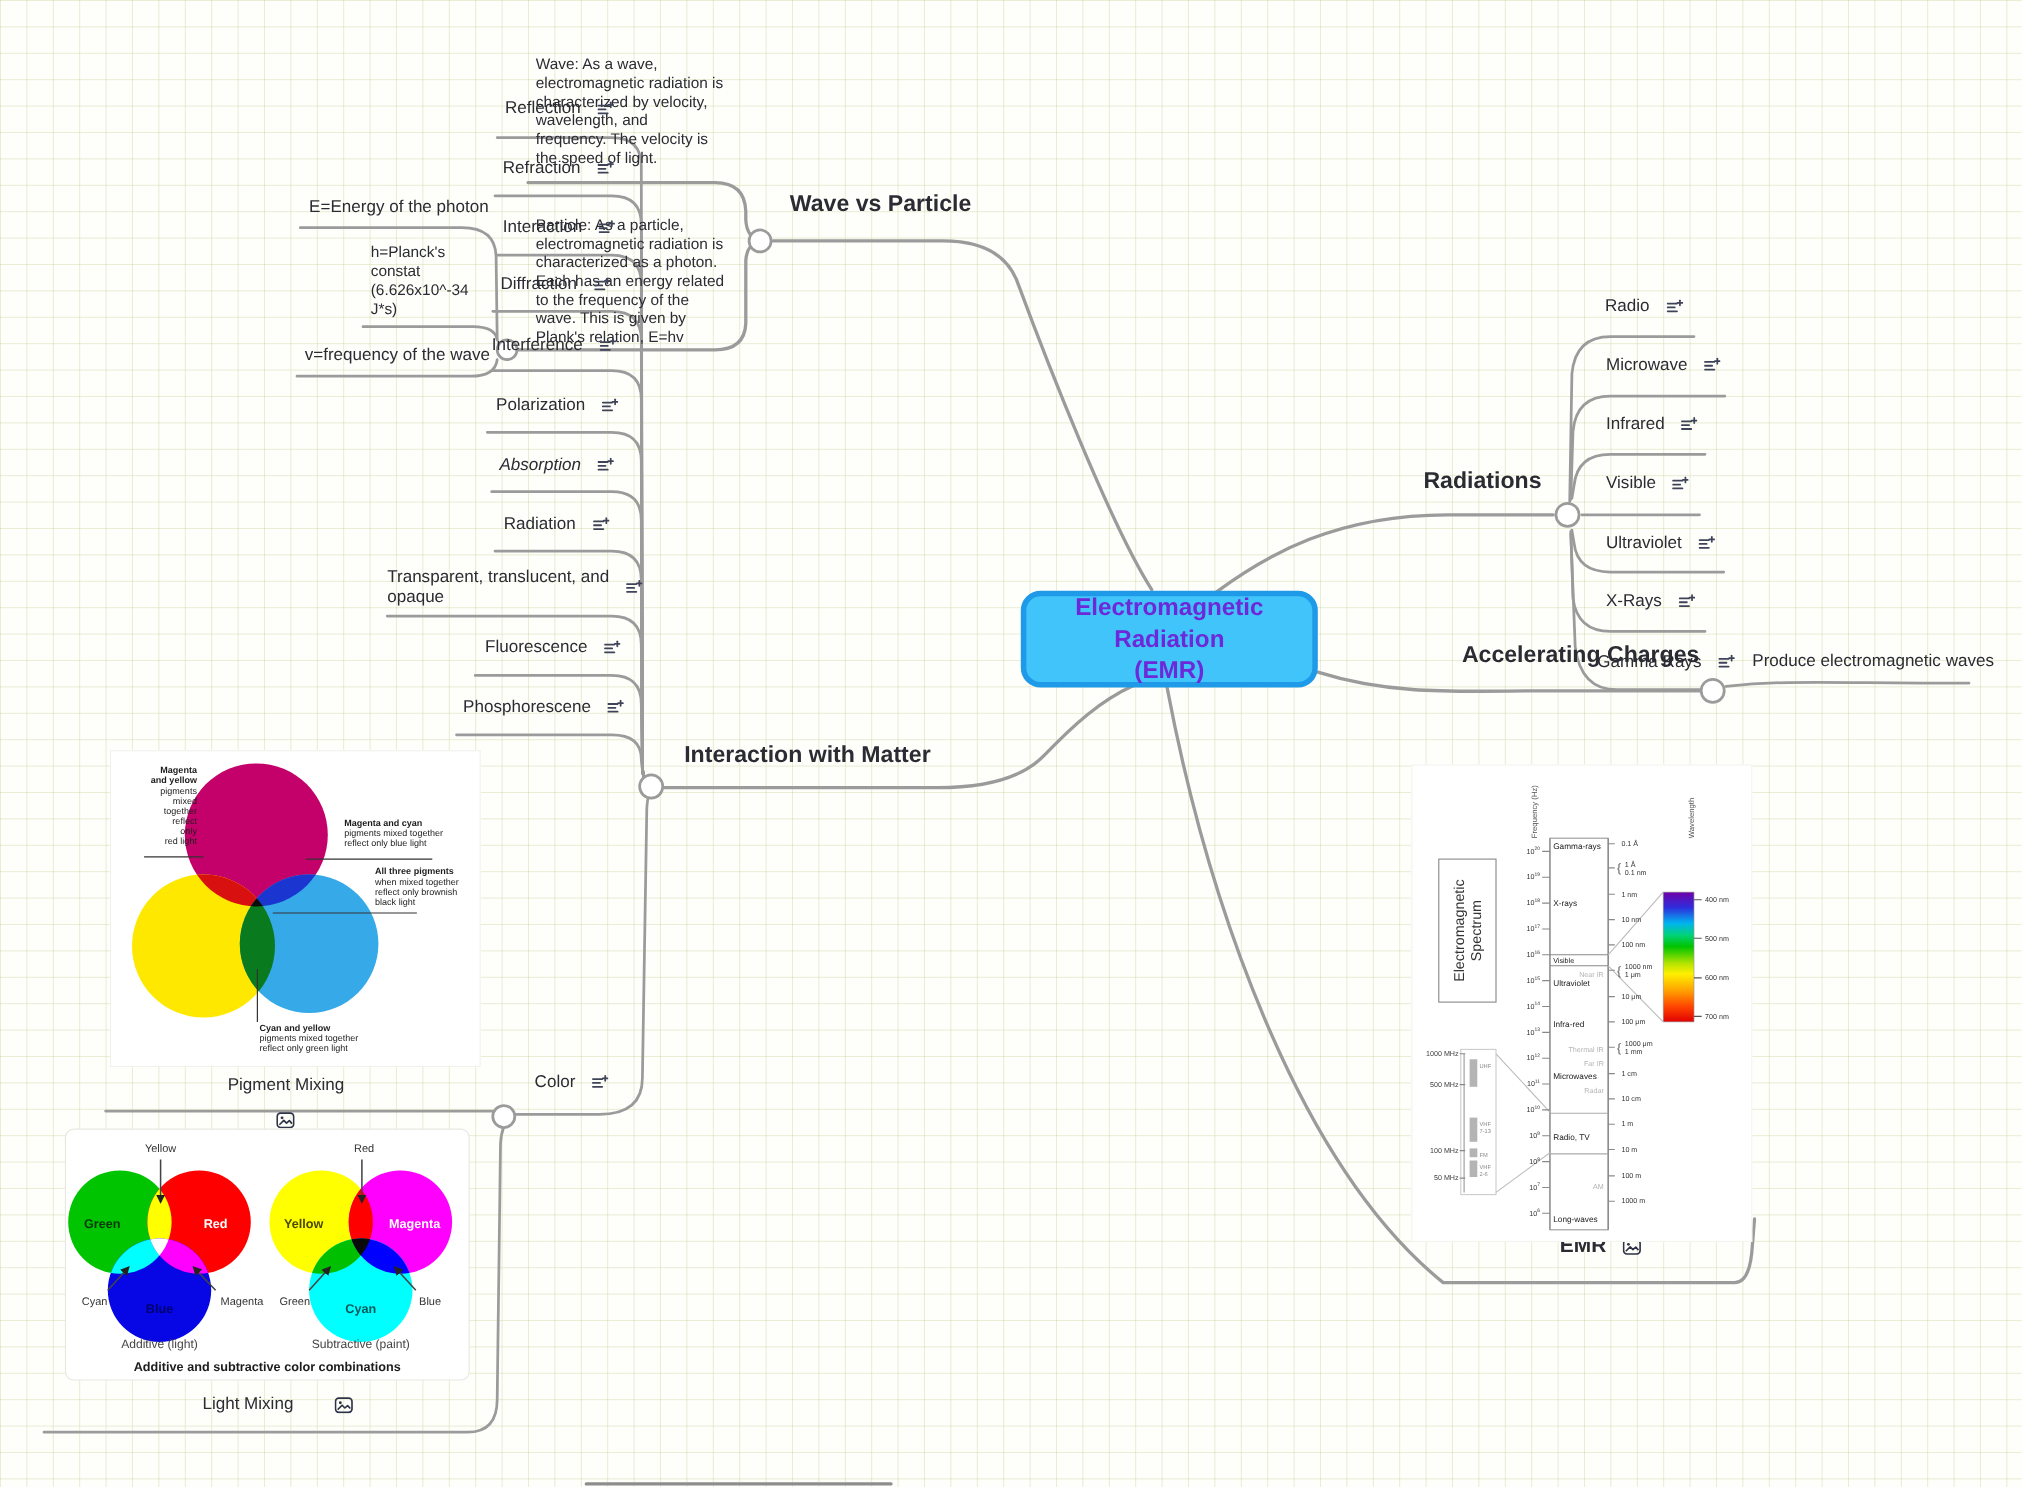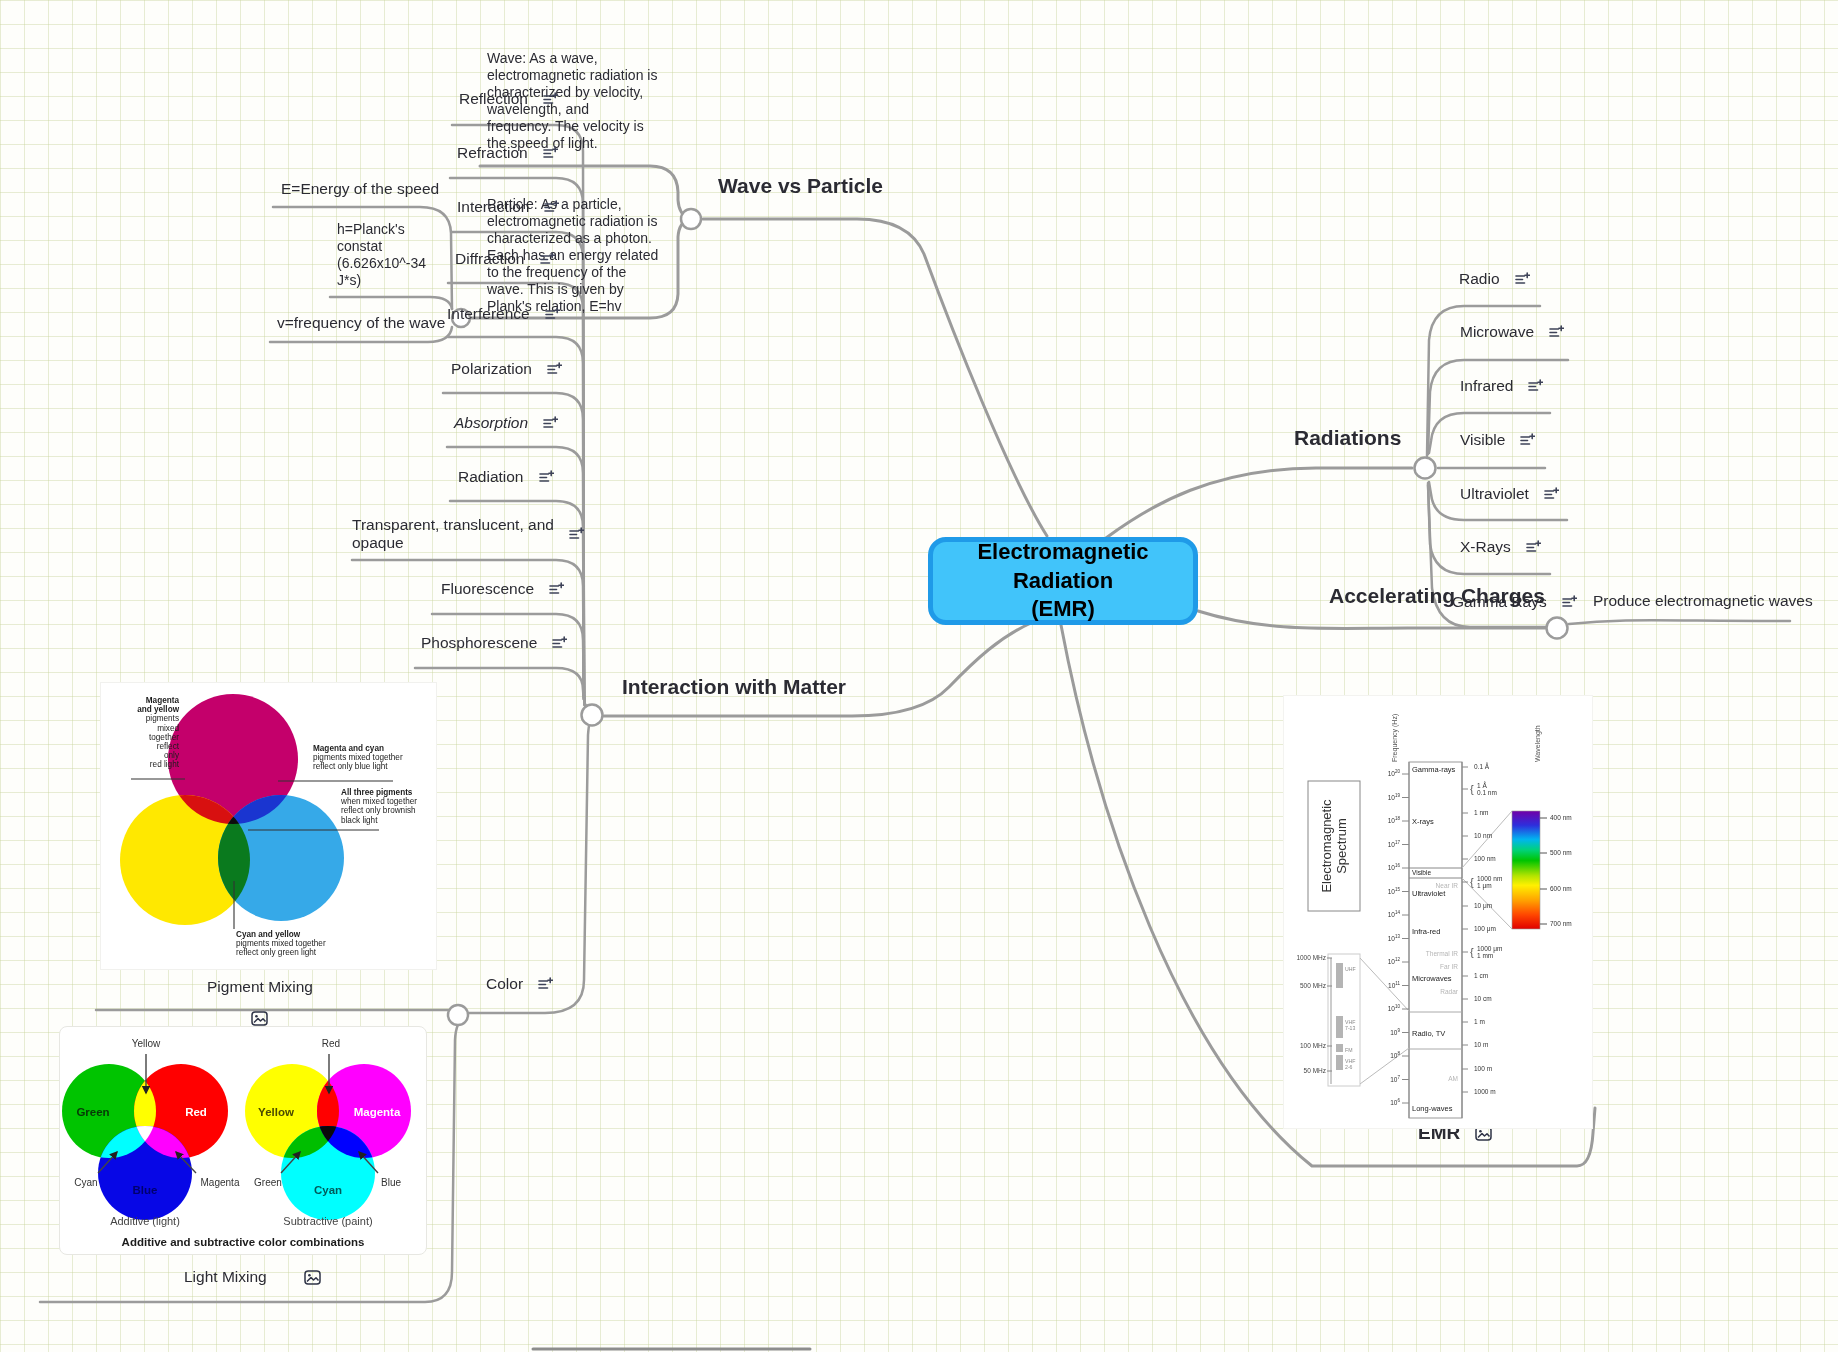--- a/index.html
+++ b/index.html
@@ -20,21 +20,21 @@
   #labels-layer .node-label span{white-space:pre-line;}
   .type-item{font-size:15.5px;}
   .type-note{font-size:14px;line-height:17px;}
   .type-heading{font-size:21px;font-weight:700;color:#141419;z-index:3;}
   .type-heading-sm{font-size:19px;font-weight:700;color:#141419;z-index:3;}
   .mini-icon{flex:0 0 auto;display:block;}
   .root-node{
     position:absolute;left:928px;top:537px;width:270px;height:88px;z-index:4;
     border-radius:18px;box-sizing:border-box;
     display:flex;align-items:center;justify-content:center;text-align:center;
-    font-size:22px;font-weight:700;color:#000000;line-height:1.3;
+    font-size:22px;font-weight:700;color:#6d28d9;line-height:1.3;
     white-space:pre-line;
   }
   .img-box{position:absolute;z-index:2;background:#fff;}
   #pigment-box{left:100px;top:682px;width:335px;height:286px;border:1px solid #f1f1ee;}
   #light-box{left:59px;top:1026px;width:366px;height:227px;border:1px solid #e7e7e2;border-radius:8px;}
   #spectrum-box{left:1283px;top:695px;width:308px;height:432px;border:1px solid #f3f3f0;}
   .img-box svg{display:block;width:100%;height:100%;}
 </style>
 </head>
 <body>
@@ -111,21 +111,21 @@
       <div class="node-label type-note" style="left: 487px; top: 196px;">
         <span>Particle: As a particle,
 electromagnetic radiation is
 characterized as a photon.
 Each has an energy related
 to the frequency of the
 wave.  This is given by
 Plank's relation, E=hv</span>
       </div>
       <div class="node-label type-item" style="left: 281px; top: 180px;">
-        <span>E=Energy of the speed</span>
+        <span>E=Energy of the photon</span>
       </div>
       <div class="node-label type-note" style="left: 337px; top: 221px;">
         <span>h=Planck's
 constat
 (6.626x10^-34
 J*s)</span>
       </div>
       <div class="node-label type-item" style="left: 277px; top: 314px;">
         <span>v=frequency of the wave</span>
       </div>

